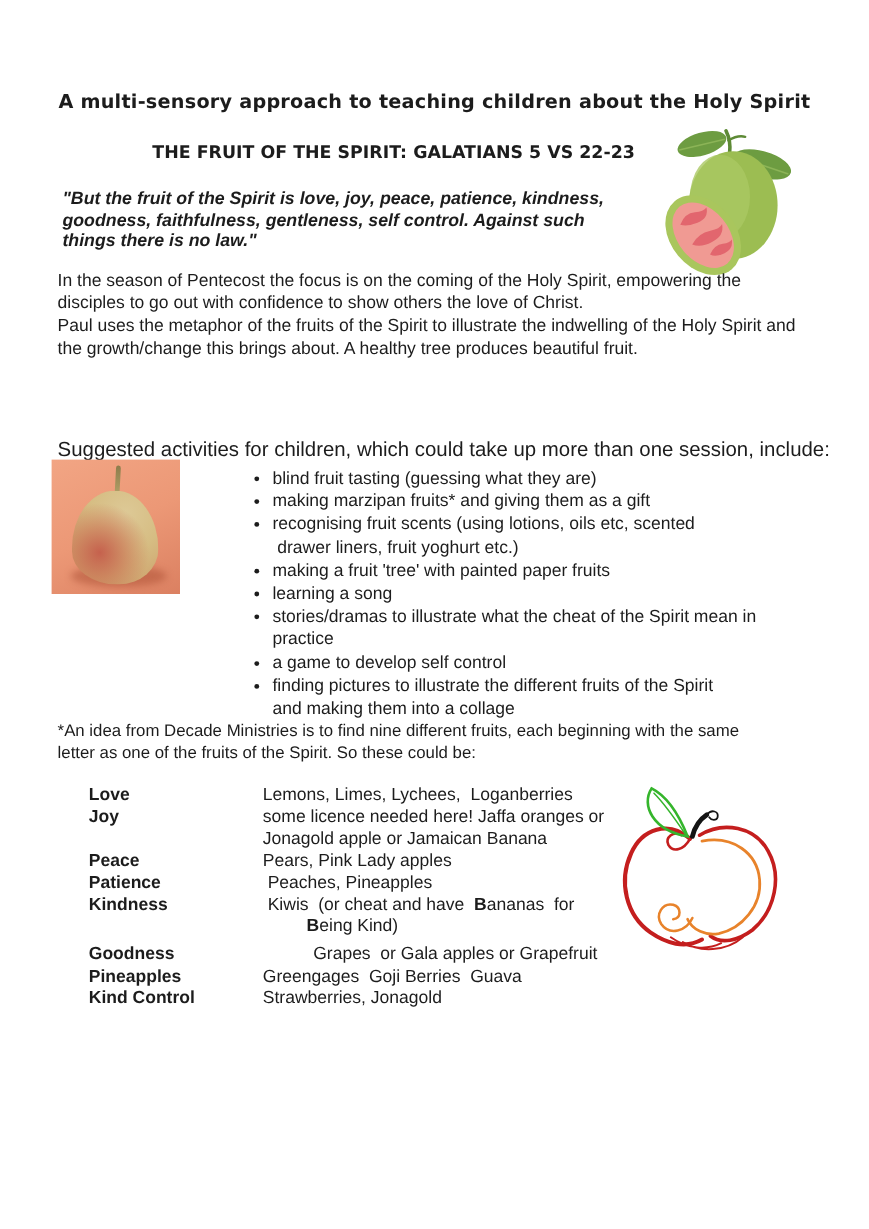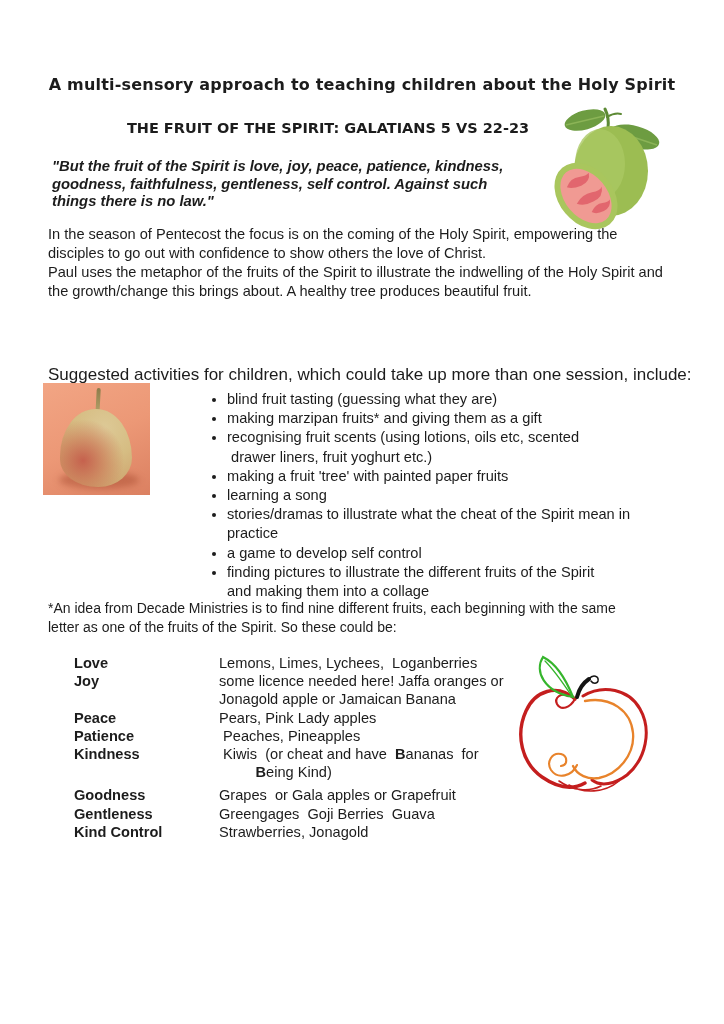--- a/index.html
+++ b/index.html
@@ -19,21 +19,21 @@
 
   .activities{position:absolute;top:390px;left:205px;width:460px;margin:0;
               padding:0 0 0 22px;font-size:14.6px;line-height:19.2px;}
   .activities li{margin:0;white-space:pre-wrap;}
 
   .decade{position:absolute;top:599px;left:48px;width:660px;margin:0;
           font-size:14px;line-height:18.9px;white-space:pre-wrap;}
 
   .fruit-table{position:absolute;top:654px;left:50px;width:470px;font-size:14.6px;line-height:18.2px;margin-left:24px;}
   .frow{display:flex;align-items:flex-start;}
-  .frow.gap{margin-top:5px;}
+  .frow.gap{margin-top:5px;gap:42px;}
   .flabel{flex:0 0 145px;font-weight:bold;}
   .fvalue{white-space:pre-wrap;}
   .b{font-weight:bold;}
 
   
   .pear{position:absolute;left:43px;top:383px;width:107px;height:112px;
         background:linear-gradient(155deg,#f2a584 0%,#ec9876 50%,#db8061 100%);overflow:hidden;}
   .pear-shadow{position:absolute;left:16px;top:88px;width:80px;height:18px;border-radius:50%;
                background:rgba(165,70,45,.45);filter:blur(3px);}
   .pear-stem{position:absolute;left:53px;top:5px;width:4px;height:30px;border-radius:2px;
@@ -133,21 +133,21 @@
     <div class="frow">
       <div class="flabel">Kindness</div>
       <div class="fvalue"><span> Kiwis  (or cheat and have  </span><span class="b">B</span><span>ananas  for
          </span><span class="b">B</span><span>eing Kind)</span></div>
     </div>
     <div class="frow gap">
       <div class="flabel">Goodness</div>
       <div class="fvalue"><span>Grapes  or Gala apples or Grapefruit</span></div>
     </div>
     <div class="frow">
-      <div class="flabel">Gentleness</div>
+      <div class="flabel">Pineapples</div>
       <div class="fvalue"><span>Greengages  Goji Berries  Guava</span></div>
     </div>
     <div class="frow">
       <div class="flabel">Kind Control</div>
       <div class="fvalue"><span>Strawberries, Jonagold</span></div>
     </div>
   </div>
 
   <svg class="apple" viewBox="0 0 142 150" aria-hidden="true">
     <g fill="none" stroke-linecap="round">

